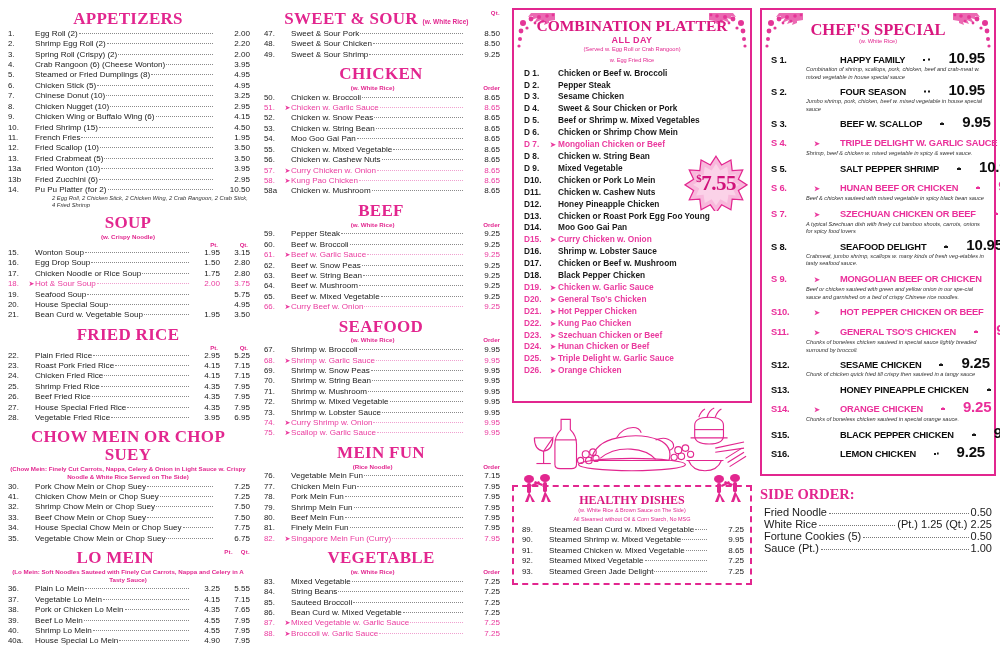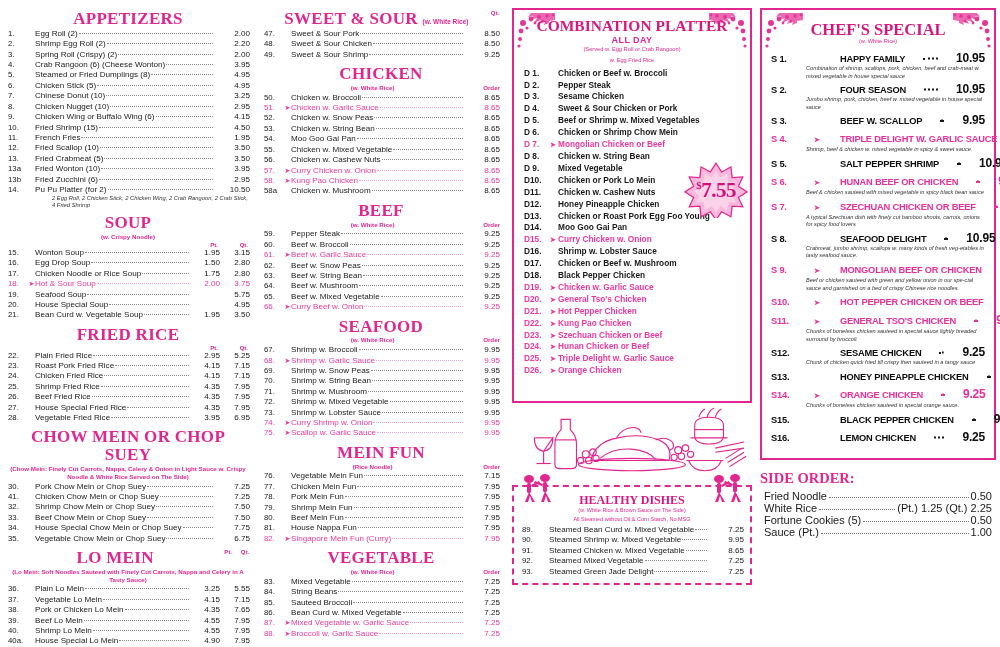--- a/index.html
+++ b/index.html
@@ -96,41 +96,41 @@
   }
   .panel-sub{color:#e2268f;font-size:5.7px;text-align:center;line-height:1.35;margin:0;}
   .d-item{
     display:flex;align-items:baseline;font-size:8.3px;line-height:11.9px;
     font-weight:bold;color:#1a1a1a;white-space:nowrap;
   }
   .d-item.spicy{color:#ea3a9e;}
   .d-num{width:26px;flex:0 0 26px;padding-left:4px;}
   .d-sp{width:8px;flex:0 0 8px;color:#ea3a9e;font-size:7px;}
   .burst{
-    position:absolute;right:2px;top:152px;width:64px;height:56px;
+    position:absolute;right:2px;top:145px;width:64px;height:56px;
     display:flex;align-items:center;justify-content:center;
     z-index:5;
   }
   .burst .txt{
     position:relative;z-index:2;color:#d0117a;font-family:"Liberation Serif",serif;
     font-weight:bold;font-size:21px;letter-spacing:-.5px;
   }
   .burst .txt sup{font-size:11px;vertical-align:super;}
 
   
   .s-item{display:flex;align-items:baseline;font-size:9.3px;line-height:12px;
     font-weight:bold;color:#0d0d0d;white-space:nowrap;letter-spacing:-.2px;gap:17px;}
   .s-item.spicy{color:#ea2f9a;}
   .s-num{width:26px;flex:0 0 26px;}
   .s-sp{width:9px;flex:0 0 9px;color:#ea3a9e;font-size:7px;}
   .s-nm{flex:0 0 auto;}
   .s-dots{flex:1 1 auto;margin:0 1px;overflow:hidden;border-bottom:2px dotted #1a1a1a;
     transform:translateY(-2.5px);min-width:4px;}
   .s-item.spicy .s-dots{border-bottom-color:#ea2f9a;}
-  .s-pr{flex:0 0 auto;font-size:12px;}
+  .s-pr{flex:0 0 auto;font-size:15px;}
   .s-desc{font-size:5.6px;font-style:italic;color:#333;line-height:7.6px;
     padding-left:35px;margin-bottom:3px;}
   .s-gap{height:5px;}
 
   
   .healthy{
     position:relative;border:2px dashed #e2268f;box-sizing:border-box;
     padding:7px 6px 6px 6px;margin-top:4px;
   }
   .healthy-title{color:#d9177f;font-family:"Liberation Serif",serif;font-weight:bold;
@@ -821,21 +821,21 @@
           <div class="item">
             <span class="num">80.</span>
             <span class="sp"></span>
             <span class="nm">Beef Mein Fun</span>
             <span class="dots"></span>
             <span class="pr w36">7.95</span>
           </div>
           <div class="item">
             <span class="num">81.</span>
             <span class="sp"></span>
-            <span class="nm">House Nappa Fun</span>
+            <span class="nm">Finely Mein Fun</span>
             <span class="dots"></span>
             <span class="pr w36">7.95</span>
           </div>
           <div class="item spicy">
             <span class="num">82.</span>
             <span class="sp">➤</span>
             <span class="nm">Singapore Mein Fun (Curry)</span>
             <span class="dots"></span>
             <span class="pr w36">7.95</span>
           </div>

